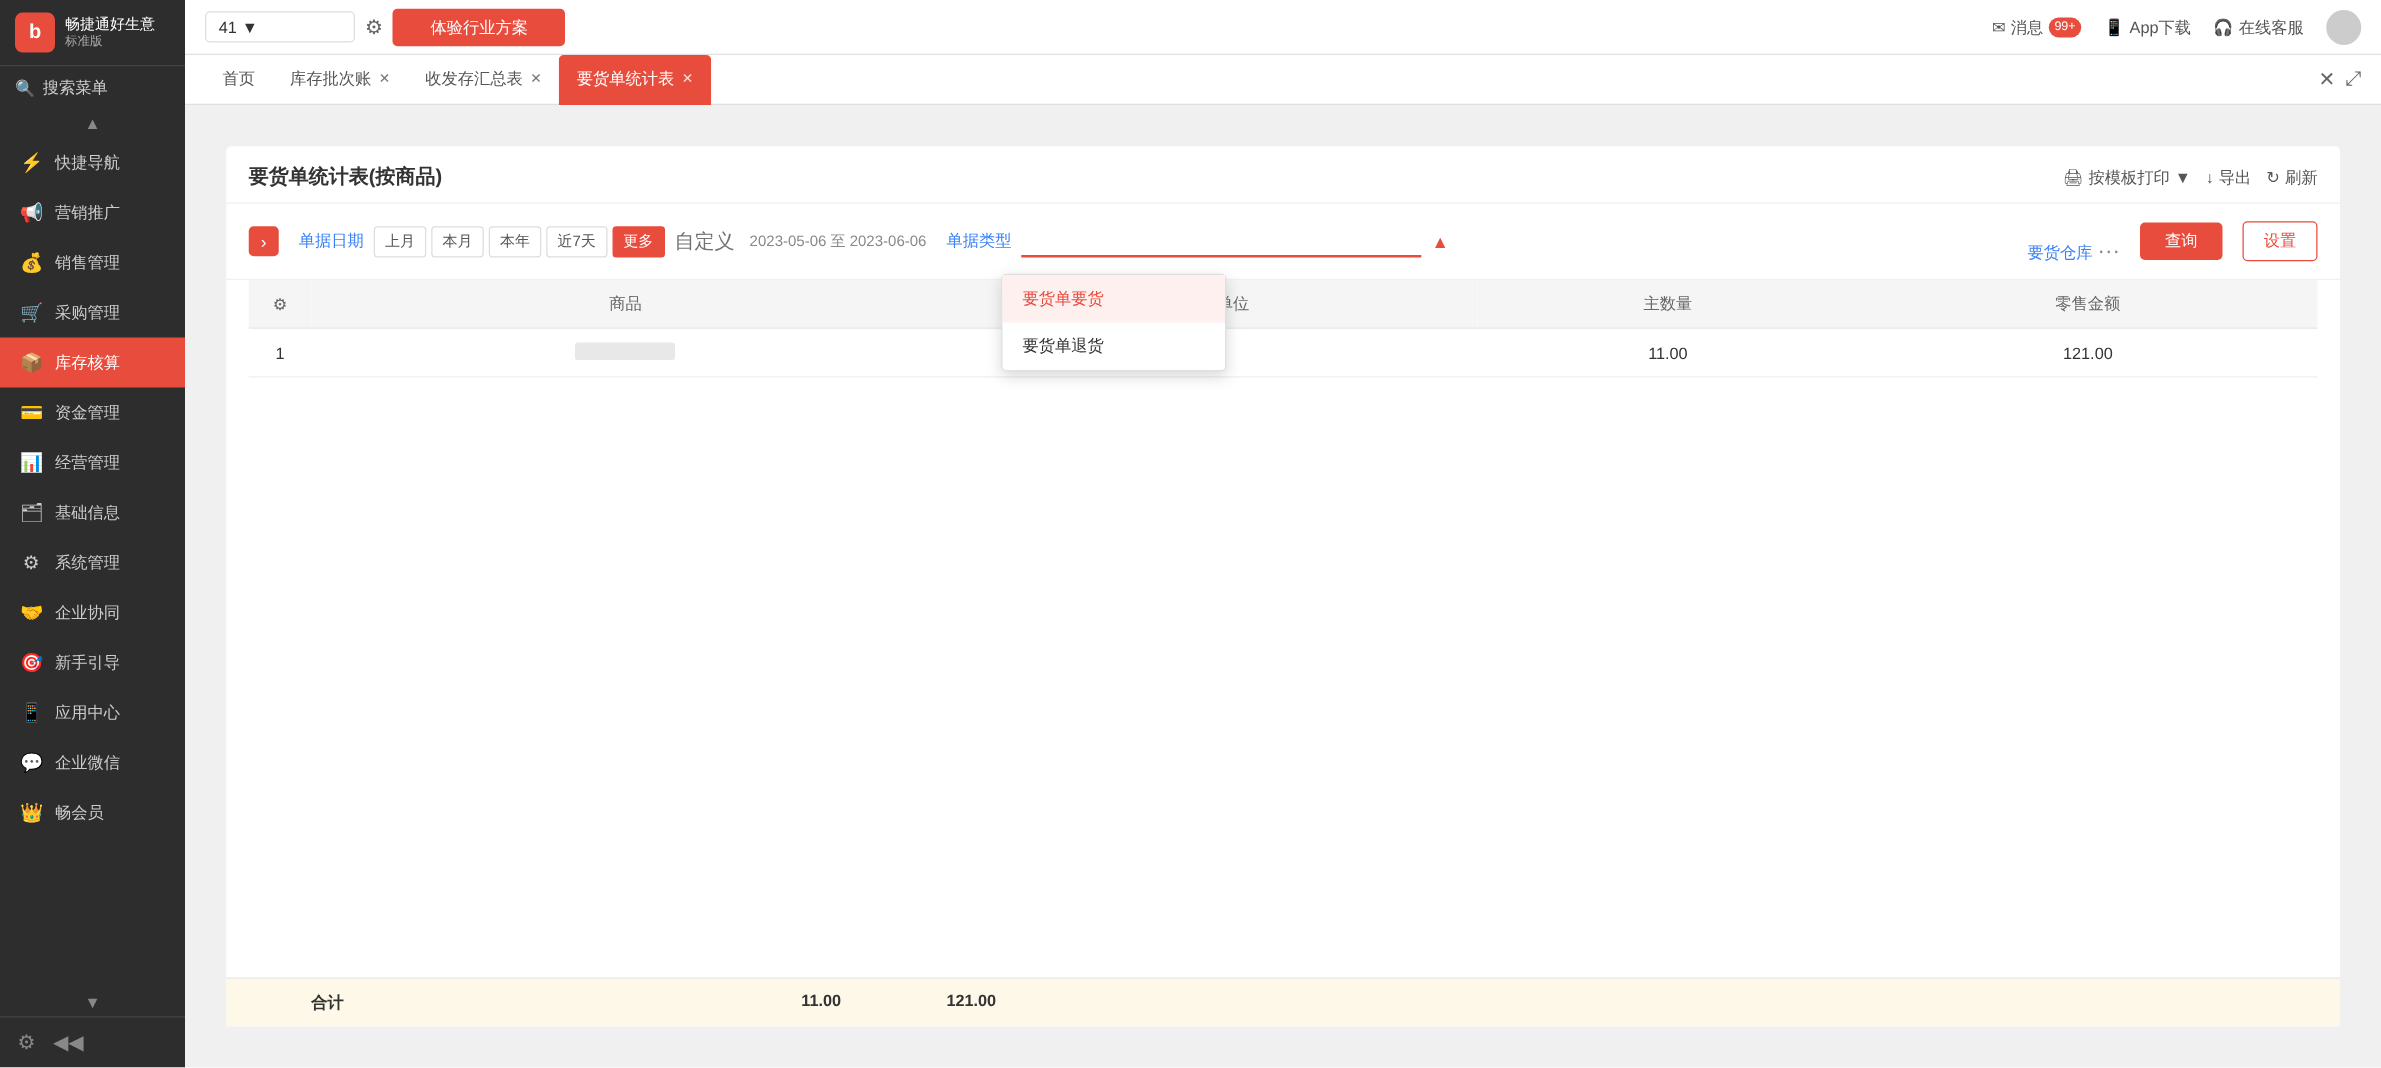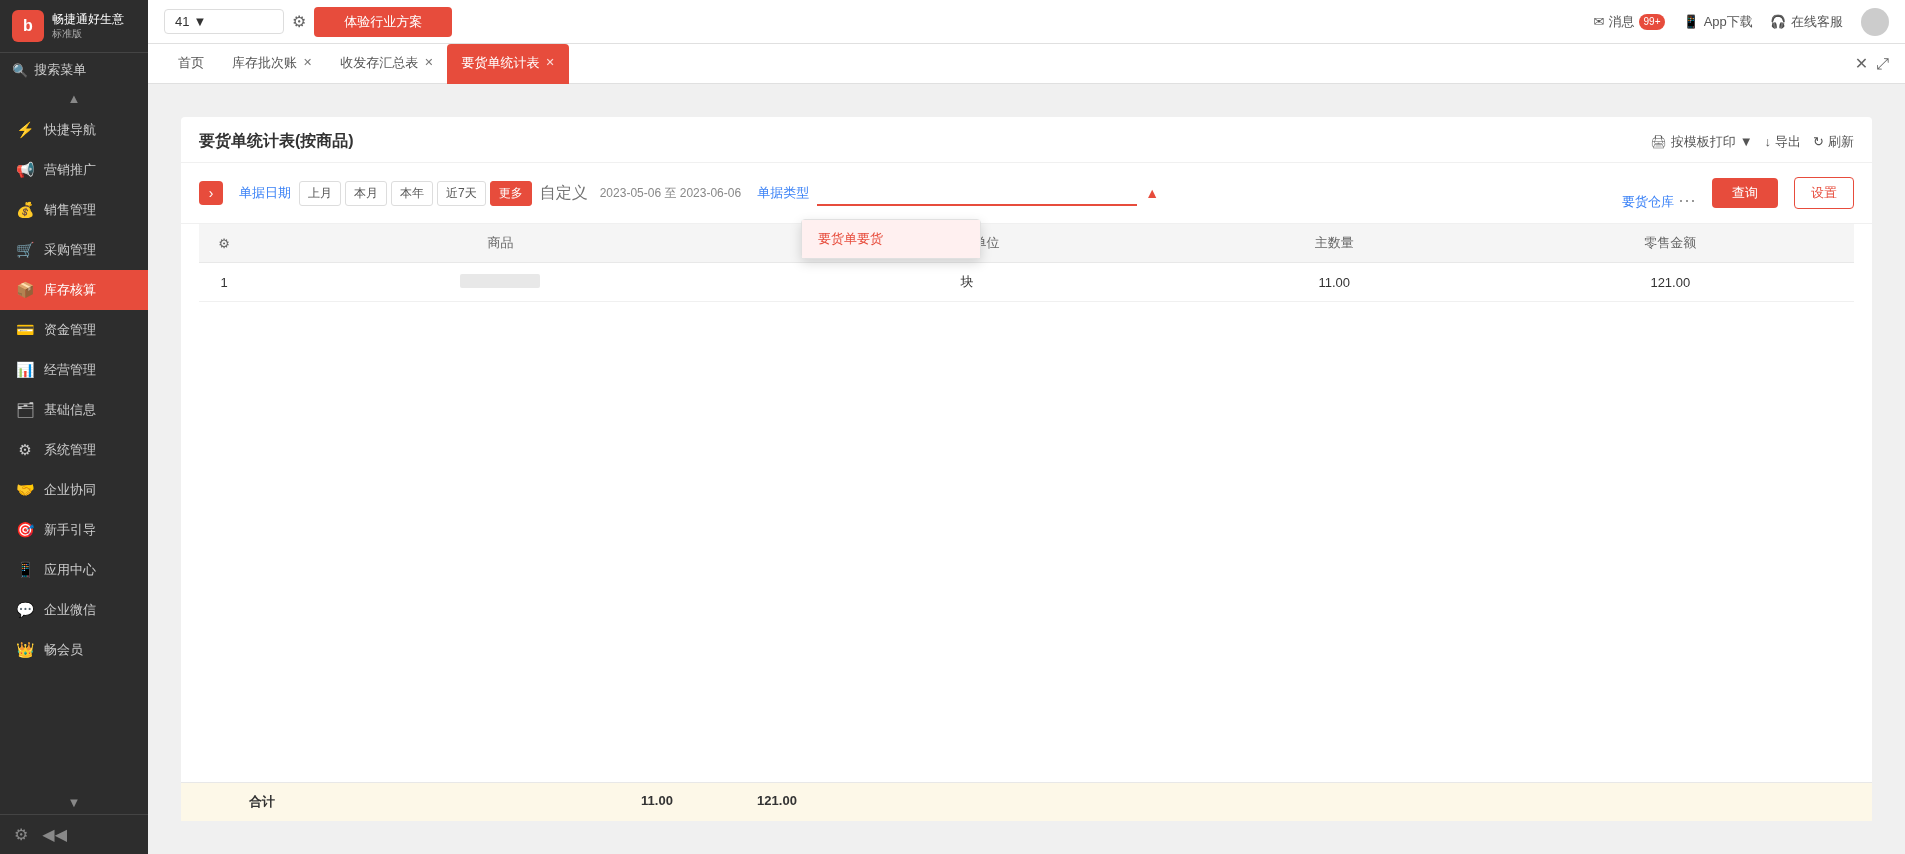--- a/index.html
+++ b/index.html
@@ -443,20 +443,21 @@
         <div class="filter-warehouse-group">
           <span class="filter-label">要货仓库</span>
           <span class="filter-more-btn">···</span>
         </div>
 
         <button class="query-btn">查询</button>
         <button class="settings-btn">设置</button>
 
         <div class="dropdown-overlay">
           <div class="dropdown-item selected">要货单要货</div>
+          <div class="dropdown-item">要货单退货</div>
         </div>
       </div>
 
       <div class="table-container">
         <table>
           <thead>
             <tr>
               <th><span>⚙</span></th>
               <th>商品</th>
               <th>主计量单位</th>

